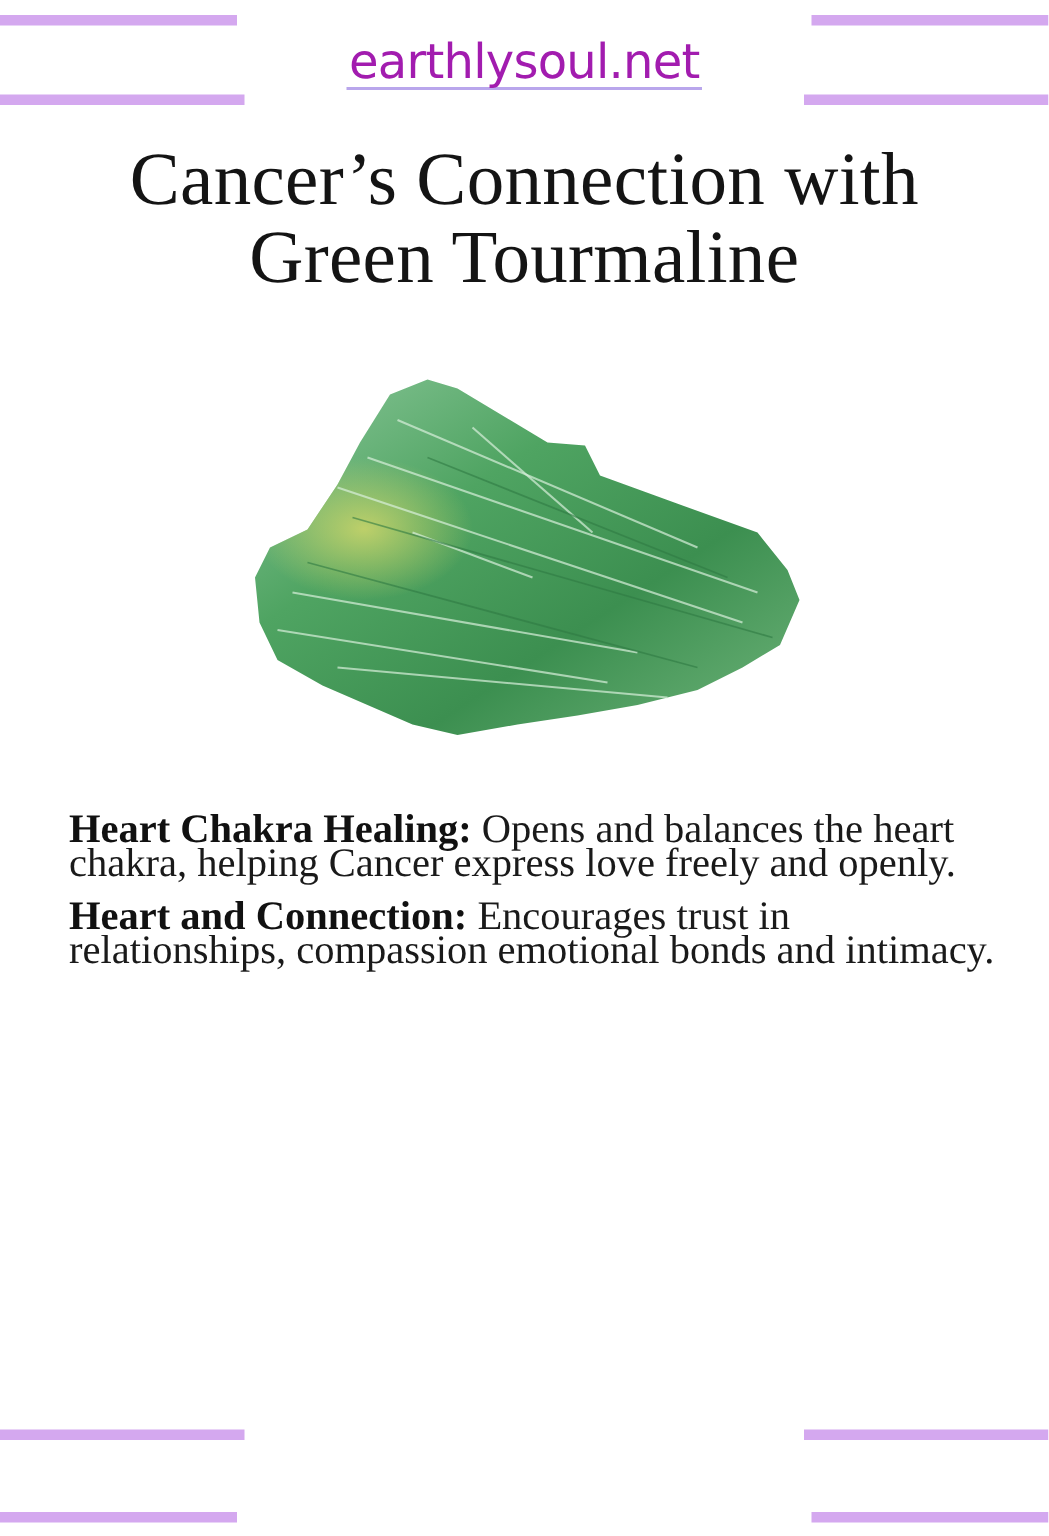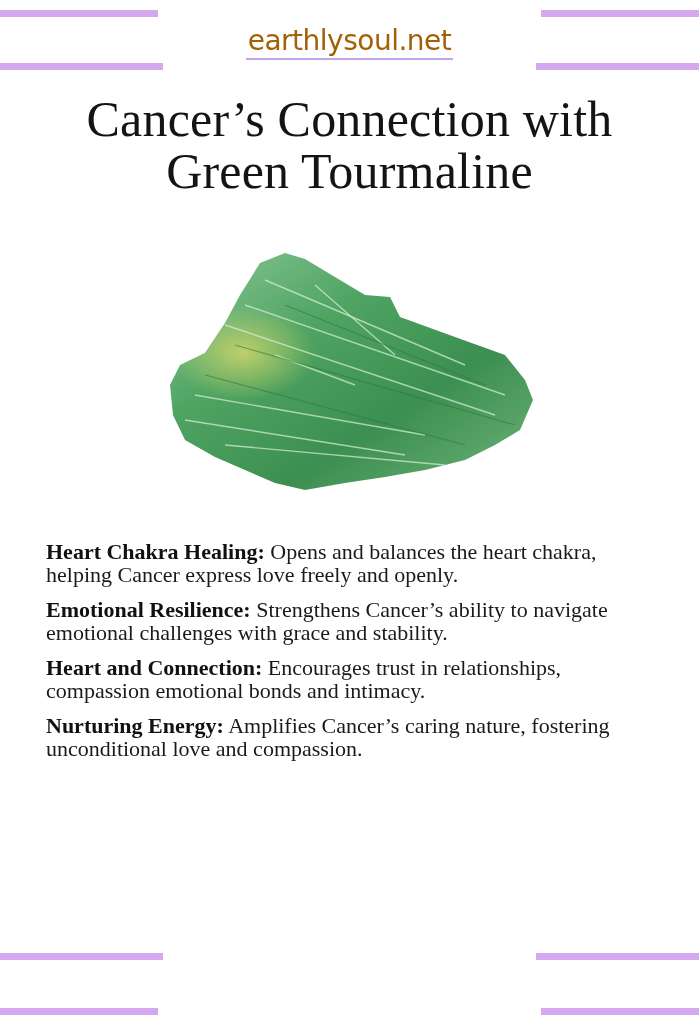--- a/index.html
+++ b/index.html
@@ -7,37 +7,37 @@
     width: 699px; height: 1024px; background: #ffffff; position: relative; overflow: hidden;
     font-family: "DejaVu Serif", "Liberation Serif", serif; color: #141414;
   }
   .bar { position: absolute; height: 7px; background: #d4a8ef; }
   .logo {
     position: absolute; left: 0; width: 699px; top: 24px; text-align: center;
   }
   .logo-inner {
     display: inline-block; position: relative;
     font-family: "DejaVu Sans", "Liberation Sans", sans-serif;
-    font-size: 28px; letter-spacing: -0.5px; color: #a16207;
+    font-size: 32px; letter-spacing: -0.5px; color: #a21caf;
     line-height: 34px; padding: 0 2px;
     border-bottom: 2px solid #b9a6ec;
   }
   .title {
     position: absolute; left: 0; width: 699px; top: 93px; margin: 0;
     text-align: center; font-family: "Liberation Serif", "DejaVu Serif", serif;
     font-weight: normal; font-size: 50px; line-height: 52px; color: #141414;
     letter-spacing: 0.2px;
   }
   .crystal {
     position: absolute; left: 165px; top: 245px; width: 380px; height: 255px;
   }
   .features { position: absolute; left: 46px; top: 541px; width: 620px; }
   .feature {
     margin: 0 0 13px 0; font-family: "Liberation Serif", "DejaVu Serif", serif;
-    font-size: 22px; line-height: 22.5px; color: #1a1a1a;
+    font-size: 27px; line-height: 22.5px; color: #1a1a1a;
   }
   .feature .label { font-weight: bold; color: #111; }
 </style>
 </head>
 <body>
 
 <div class="bar" style="left:0;top:10px;width:158px;"></div>
 <div class="bar" style="left:0;top:63px;width:163px;"></div>
 <div class="bar" style="left:541px;top:10px;width:158px;"></div>
 <div class="bar" style="left:536px;top:63px;width:163px;"></div>
@@ -86,24 +86,16 @@
     <line x1="120" y1="60" x2="320" y2="140"></line>
   </g>
 </svg>
 
 <div class="features">
   <p class="feature">
     <span class="label">Heart Chakra Healing:</span>
     <span>Opens and balances the heart chakra, helping Cancer express love freely and openly.</span>
   </p>
   <p class="feature">
-    <span class="label">Emotional Resilience:</span>
-    <span>Strengthens Cancer’s ability to navigate emotional challenges with grace and stability.</span>
-  </p>
-  <p class="feature">
     <span class="label">Heart and Connection:</span>
     <span>Encourages trust in relationships, compassion emotional bonds and intimacy.</span>
-  </p>
-  <p class="feature">
-    <span class="label">Nurturing Energy:</span>
-    <span>Amplifies Cancer’s caring nature, fostering unconditional love and compassion.</span>
   </p>
 </div>
 
 </body></html>

